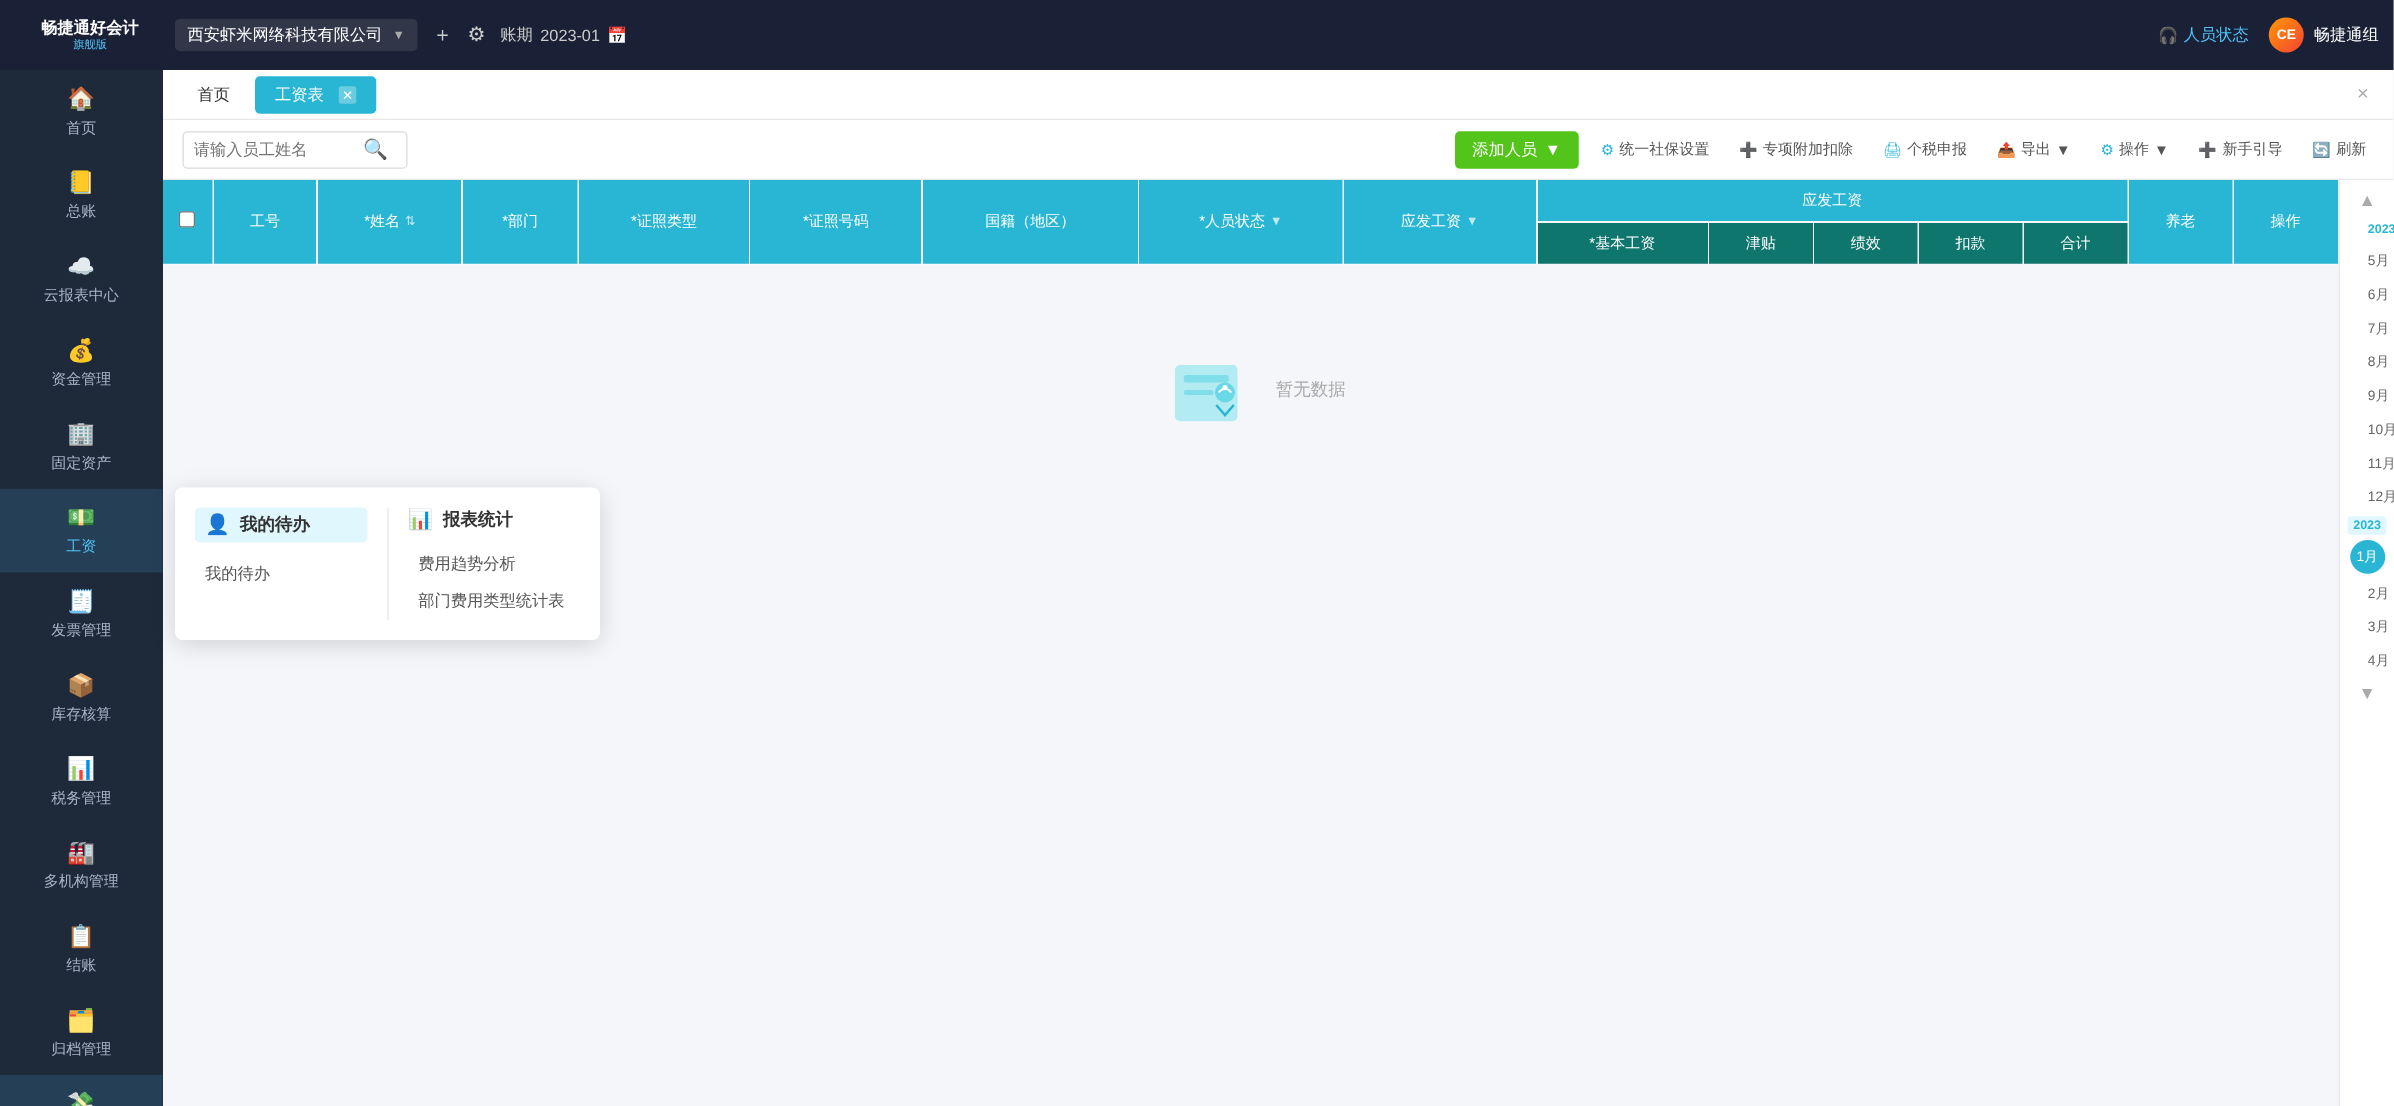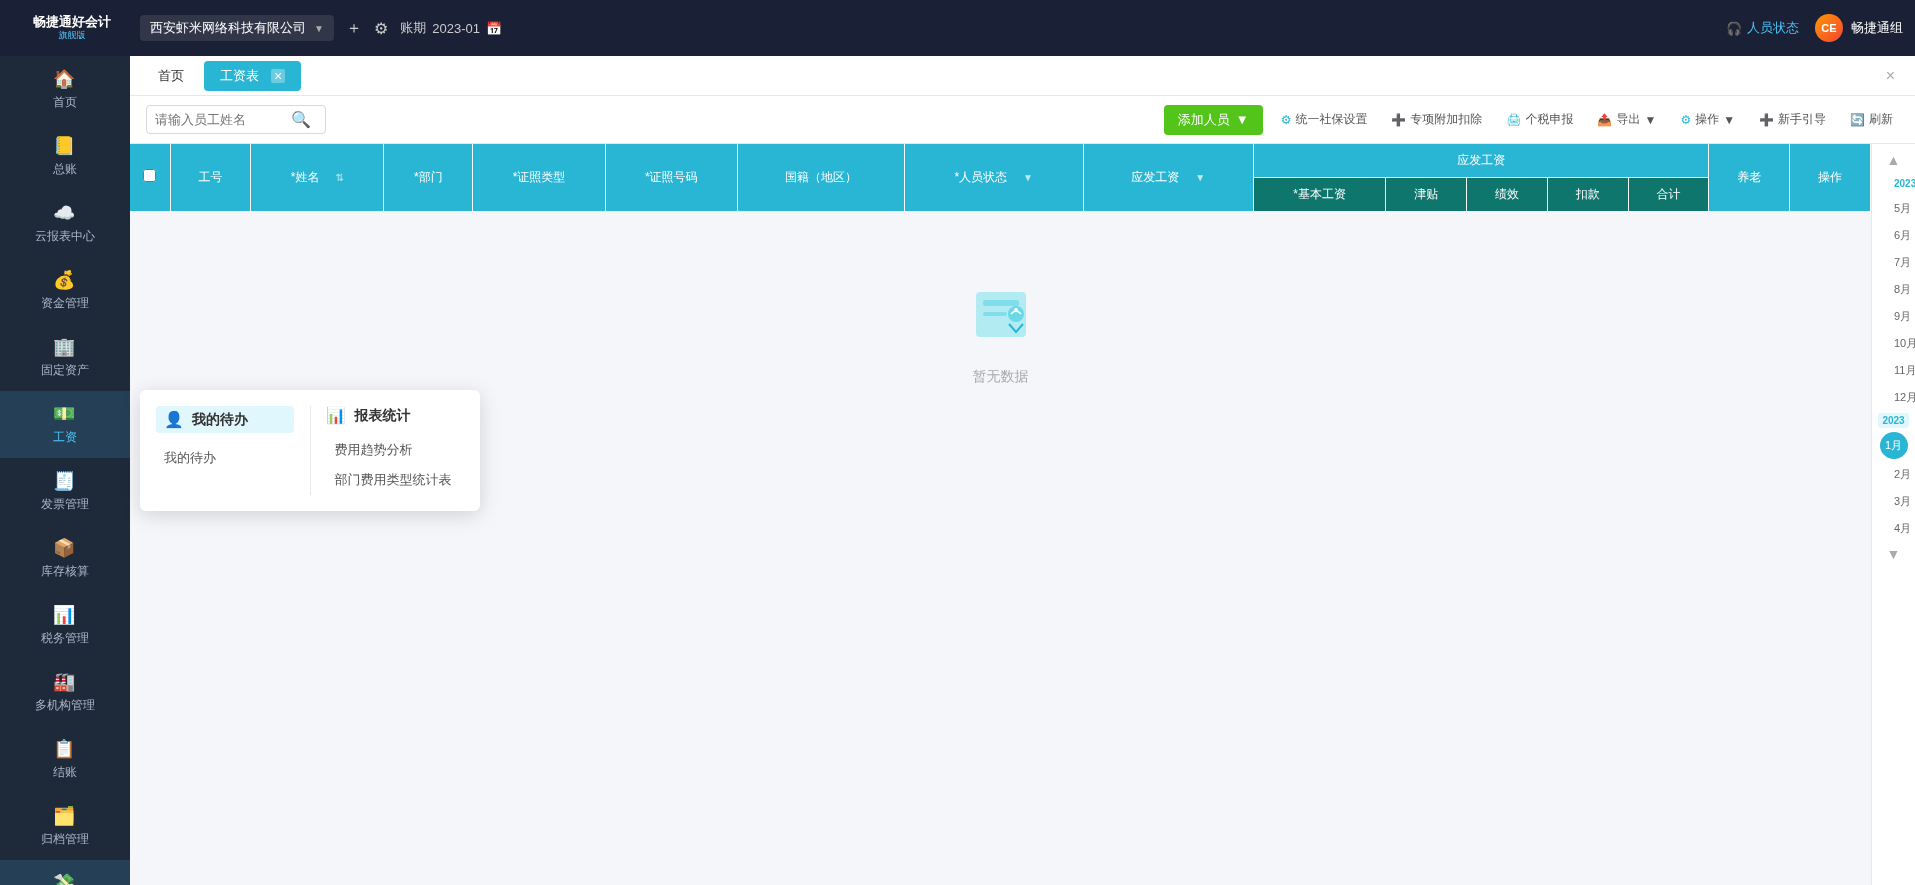--- a/index.html
+++ b/index.html
@@ -263,21 +263,21 @@
     }
     .data-table thead .header-group th {
       border-bottom: 1px solid rgba(255,255,255,0.3);
     }
     .checkbox-col { width: 40px; }
     .check-input { cursor: pointer; }
 
     
     .empty-state {
       display: flex;
-      flex-direction: column;
+      flex-direction: row;
       align-items: center;
       justify-content: center;
       padding: 60px;
       gap: 16px;
     }
     .empty-icon {
       width: 80px;
       height: 80px;
     }
     .empty-text {
@@ -358,21 +358,21 @@
       margin: 0 8px;
       align-self: stretch;
     }
     .popup-inner {
       display: flex;
       gap: 8px;
     }
     .popup-col { flex: 1; }
 
     
-    .th-sortable { display: flex; align-items: center; justify-content: center; gap: 16px; text-align: center; }
+    .th-sortable { display: flex; align-items: center; justify-content: center; gap: 4px; text-align: center; }
     .sort-icon { font-size: 10px; opacity: 0.7; }
     .filter-icon { font-size: 10px; opacity: 0.7; }
   </style>
 </head>
 <body>
 
 <div class="topbar">
   <div class="logo-area">
     <div class="logo-text">畅捷通好会计</div>
     <div class="logo-sub">旗舰版</div>

